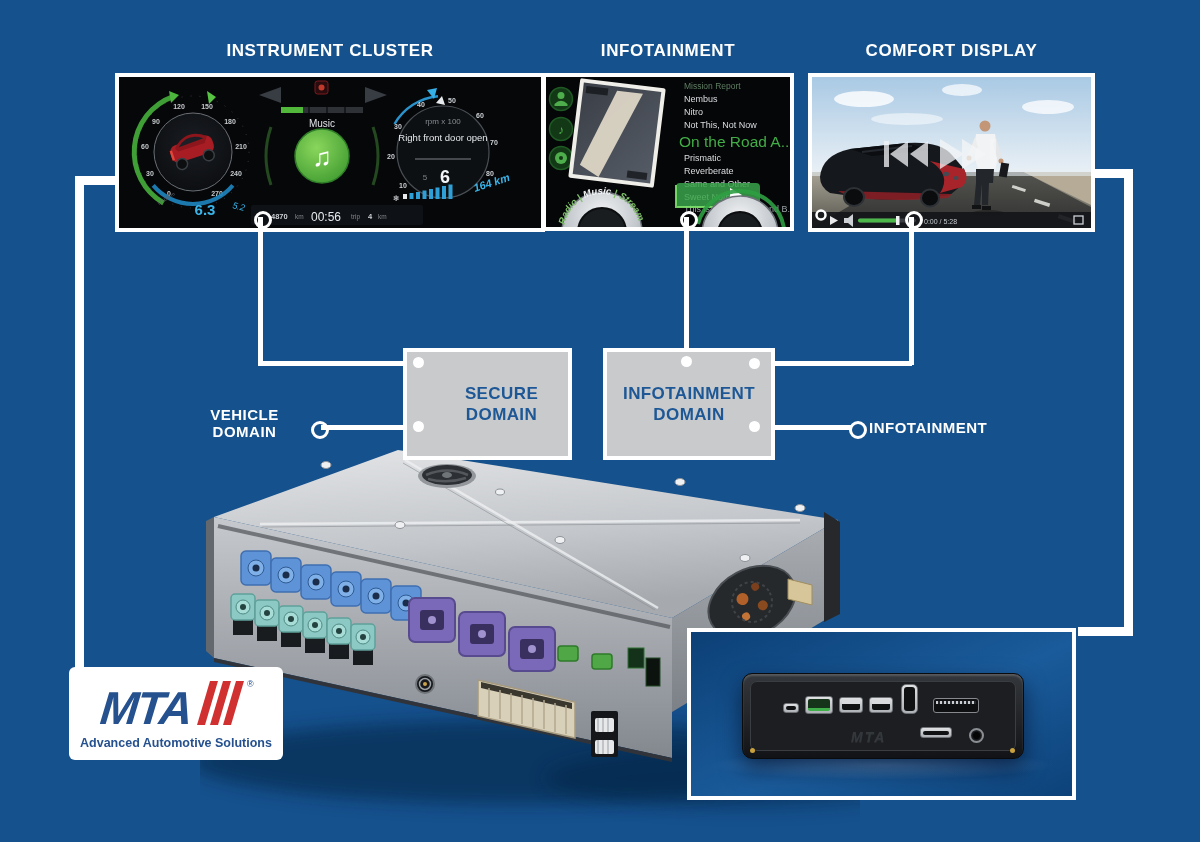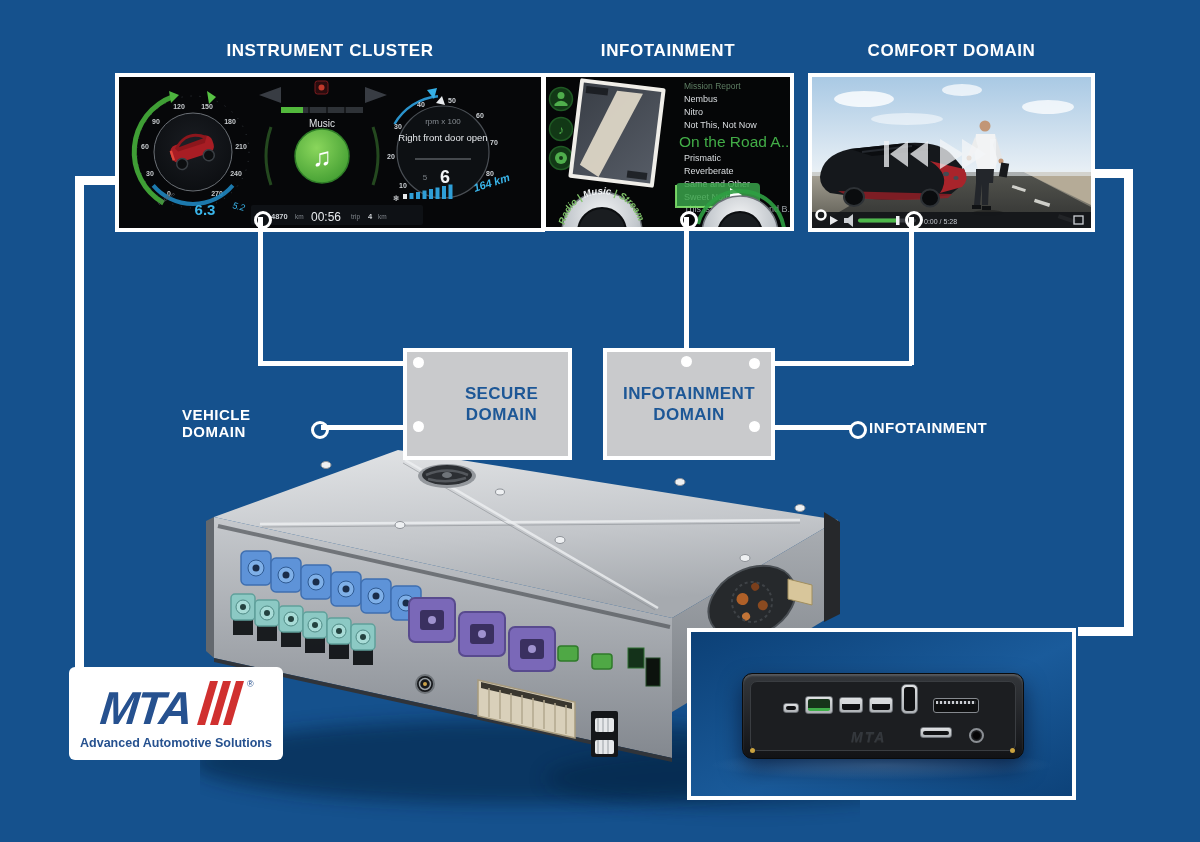--- a/index.html
+++ b/index.html
@@ -31,21 +31,21 @@
 <div id="stage">
 
   <div class="white-bar" style="left:75px;top:176px;width:47px;height:9px;z-index:5;"></div>
   <div class="white-bar" style="left:75px;top:176px;width:9px;height:493px;z-index:5;"></div>
   <div class="white-bar" style="left:1093px;top:169px;width:40px;height:9px;z-index:5;"></div>
   <div class="white-bar" style="left:1124px;top:169px;width:9px;height:467px;z-index:5;"></div>
   <div class="white-bar" style="left:1078px;top:627px;width:55px;height:9px;z-index:5;"></div>
 
   <div class="screen-title" style="left:542px;width:252px;">INFOTAINMENT</div>
   <div class="screen-title" style="left:115px;width:430px;">INSTRUMENT CLUSTER</div>
-  <div class="screen-title" style="left:808px;width:287px;">COMFORT DOMAIN</div>
+  <div class="screen-title" style="left:808px;width:287px;">COMFORT DISPLAY</div>
 
   <div class="screen" style="left:115px;width:422px;height:151px;">
     <svg width="422" height="151" viewBox="0 0 422 151">
       <defs>
         <radialGradient id="gMusic" cx="40%" cy="35%" r="75%">
           <stop offset="0%" stop-color="#8ad65c"></stop>
             <stop offset="100%" stop-color="#3f9b30"></stop>
         </radialGradient>
         <radialGradient id="gCarBg" cx="50%" cy="40%" r="70%">
           <stop offset="0%" stop-color="#1a1d22"></stop>
@@ -317,21 +317,21 @@
 
   <div class="domain-box" style="left:403px;width:169px;padding-left:28px;">
     <div class="txt"><span>SECURE</span><br>
     <span>DOMAIN</span></div>
   </div>
   <div class="domain-box" style="left:603px;width:172px;">
     <div class="txt"><span>INFOTAINMENT</span><br>
     <span>DOMAIN</span></div>
   </div>
 
-  <div class="side-label" style="left:182px;top:406px;width:125px;text-align:left;">
+  <div class="side-label" style="left:182px;top:406px;width:125px;text-align:center;">
     <span>VEHICLE</span><br>
     <span>DOMAIN</span>
   </div>
   <div class="side-label" style="left:869px;top:419px;">INFOTAINMENT</div>
 
   <svg id="device-svg" width="660" height="400" viewBox="0 0 660 400">
     <defs>
       <linearGradient id="gTop" x1="0" y1="0" x2="0.25" y2="1">
         <stop offset="0%" stop-color="#e3e5e7"></stop>
           <stop offset="60%" stop-color="#c3c6ca"></stop>

